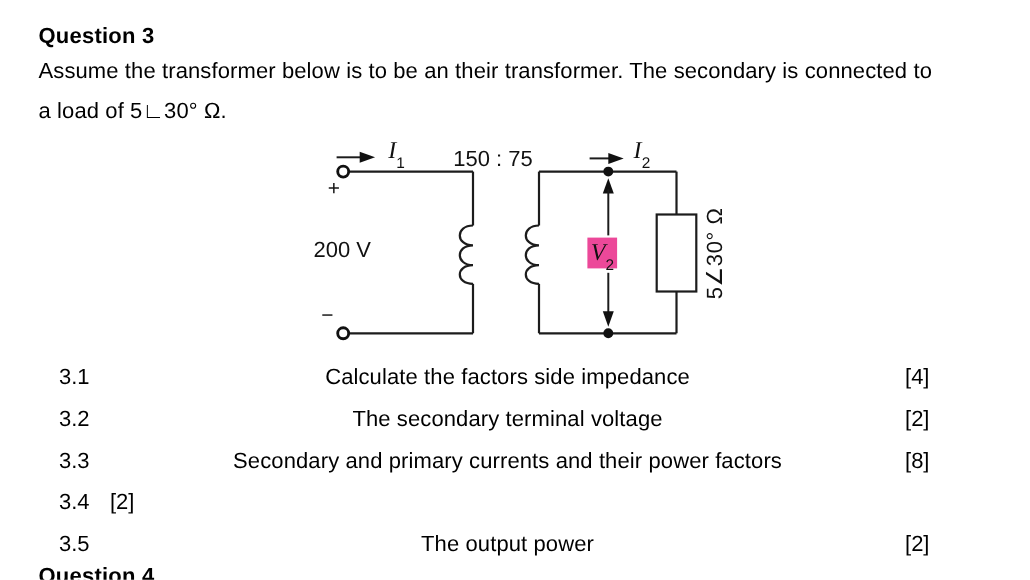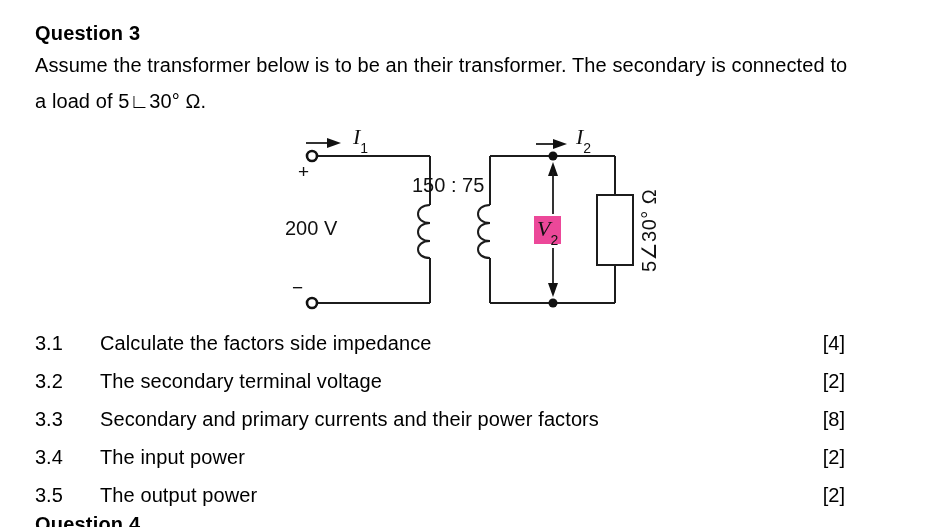--- a/index.html
+++ b/index.html
@@ -39,21 +39,21 @@
   .v2bg { background: #ec4899; padding: 0 3px; }
   .load-label {
     transform: rotate(-90deg);
     transform-origin: 0 0;
     font-size: 20px;
     letter-spacing: 0.5px;
   }
   .sign { font-size: 19px; font-weight: 400; }
 
   .qrows { left: 35px; top: 324px; width: 810px; }
-  .qrow { display: flex; align-items: center; height: 38px; font-size: 20px; }
+  .qrow { display: flex; align-items: center; height: 38px; font-size: 20px; text-align: center; }
   .qnum { width: 65px; flex: none; }
   .qtext { flex: 1; letter-spacing: 0.1px; }
   .qmarks { flex: none; }
 
   .next-heading {
     left: 35px; top: 513px;
     font-size: 20px; font-weight: 700;
     letter-spacing: 0.2px;
   }
 </style>
@@ -103,21 +103,21 @@
   <g>
     <polygon class="fillb" points="553,162 548,176 558,176"></polygon>
     <line class="thin" x1="553" y1="172" x2="553" y2="214"></line>
     <line class="thin" x1="553" y1="248" x2="553" y2="288"></line>
     <polygon class="fillb" points="553,297 548,283 558,283"></polygon>
   </g>
 </svg>
 
 <span class="lbl" style="left:353px; top:124px;"><span class="mathsym">I</span><sub>1</sub></span>
 
-<span class="lbl" style="left:412px; top:134px;margin-top:40px;">150 : 75</span>
+<span class="lbl" style="left:412px; top:134px;">150 : 75</span>
 
 <span class="lbl" style="left:576px; top:124px;"><span class="mathsym">I</span><sub>2</sub></span>
 
 <span class="lbl sign" style="left:298px; top:161px;">+</span>
 
 <span class="lbl" style="left:285px; top:217px;">200 V</span>
 
 <span class="lbl sign" style="left:292px; top:277px;">−</span>
 
 <span class="lbl v2bg" style="left:534px; top:216px;"><span class="mathsym">V</span><sub>2</sub></span>
@@ -135,21 +135,20 @@
     <span class="qtext">The secondary terminal voltage</span>
     <span class="qmarks">[2]</span>
   </div>
   <div class="qrow">
     <span class="qnum">3.3</span>
     <span class="qtext">Secondary and primary currents and their power factors</span>
     <span class="qmarks">[8]</span>
   </div>
   <div class="qrow">
     <span class="qnum">3.4</span>
-    <span class="qtext">The input power</span>
     <span class="qmarks">[2]</span>
   </div>
   <div class="qrow">
     <span class="qnum">3.5</span>
     <span class="qtext">The output power</span>
     <span class="qmarks">[2]</span>
   </div>
 </div>
 
 <div class="abs next-heading">Question 4</div>

